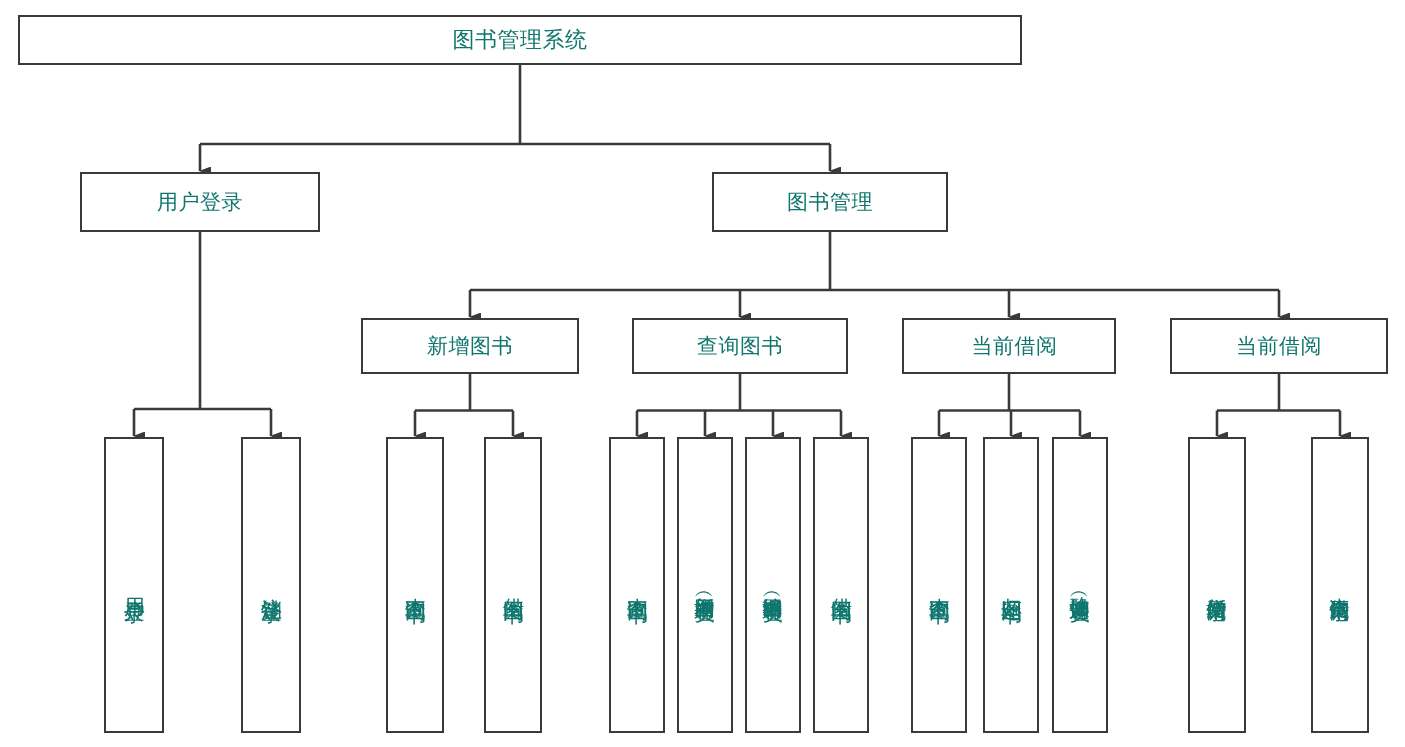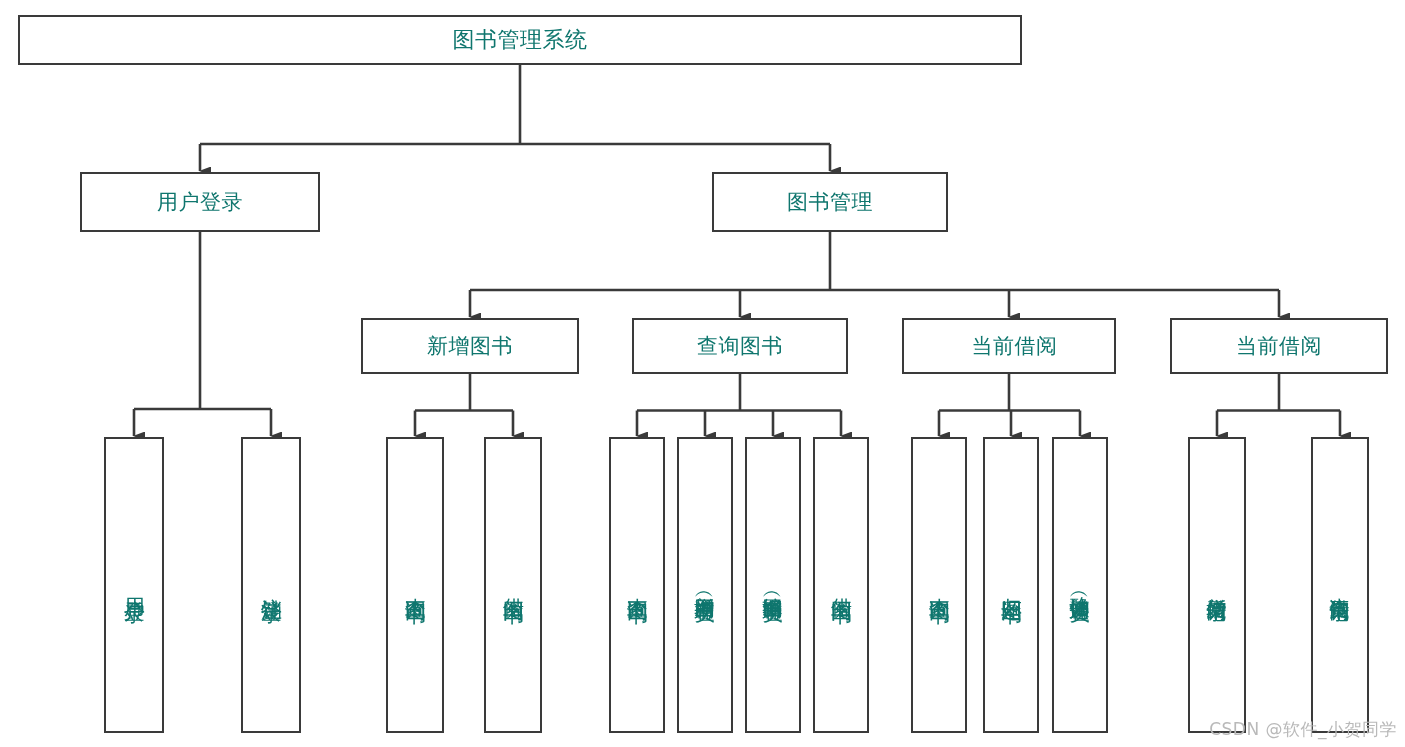--- a/index.html
+++ b/index.html
@@ -181,14 +181,13 @@
         <span class="label">确认归还（管理员）</span>
       </div>
       <div class="node v small" style="left: 1188px; top: 437px; width: 58px; height: 296px;">
         <span class="label">新增借阅记录</span>
       </div>
       <div class="node v small" style="left: 1311px; top: 437px; width: 58px; height: 296px;">
         <span class="label">查询借阅记录</span>
       </div>
     </div>
 
-  <div id="watermark">CSDN @软件_小贺同学</div>
 </div>
 
 </body></html>

